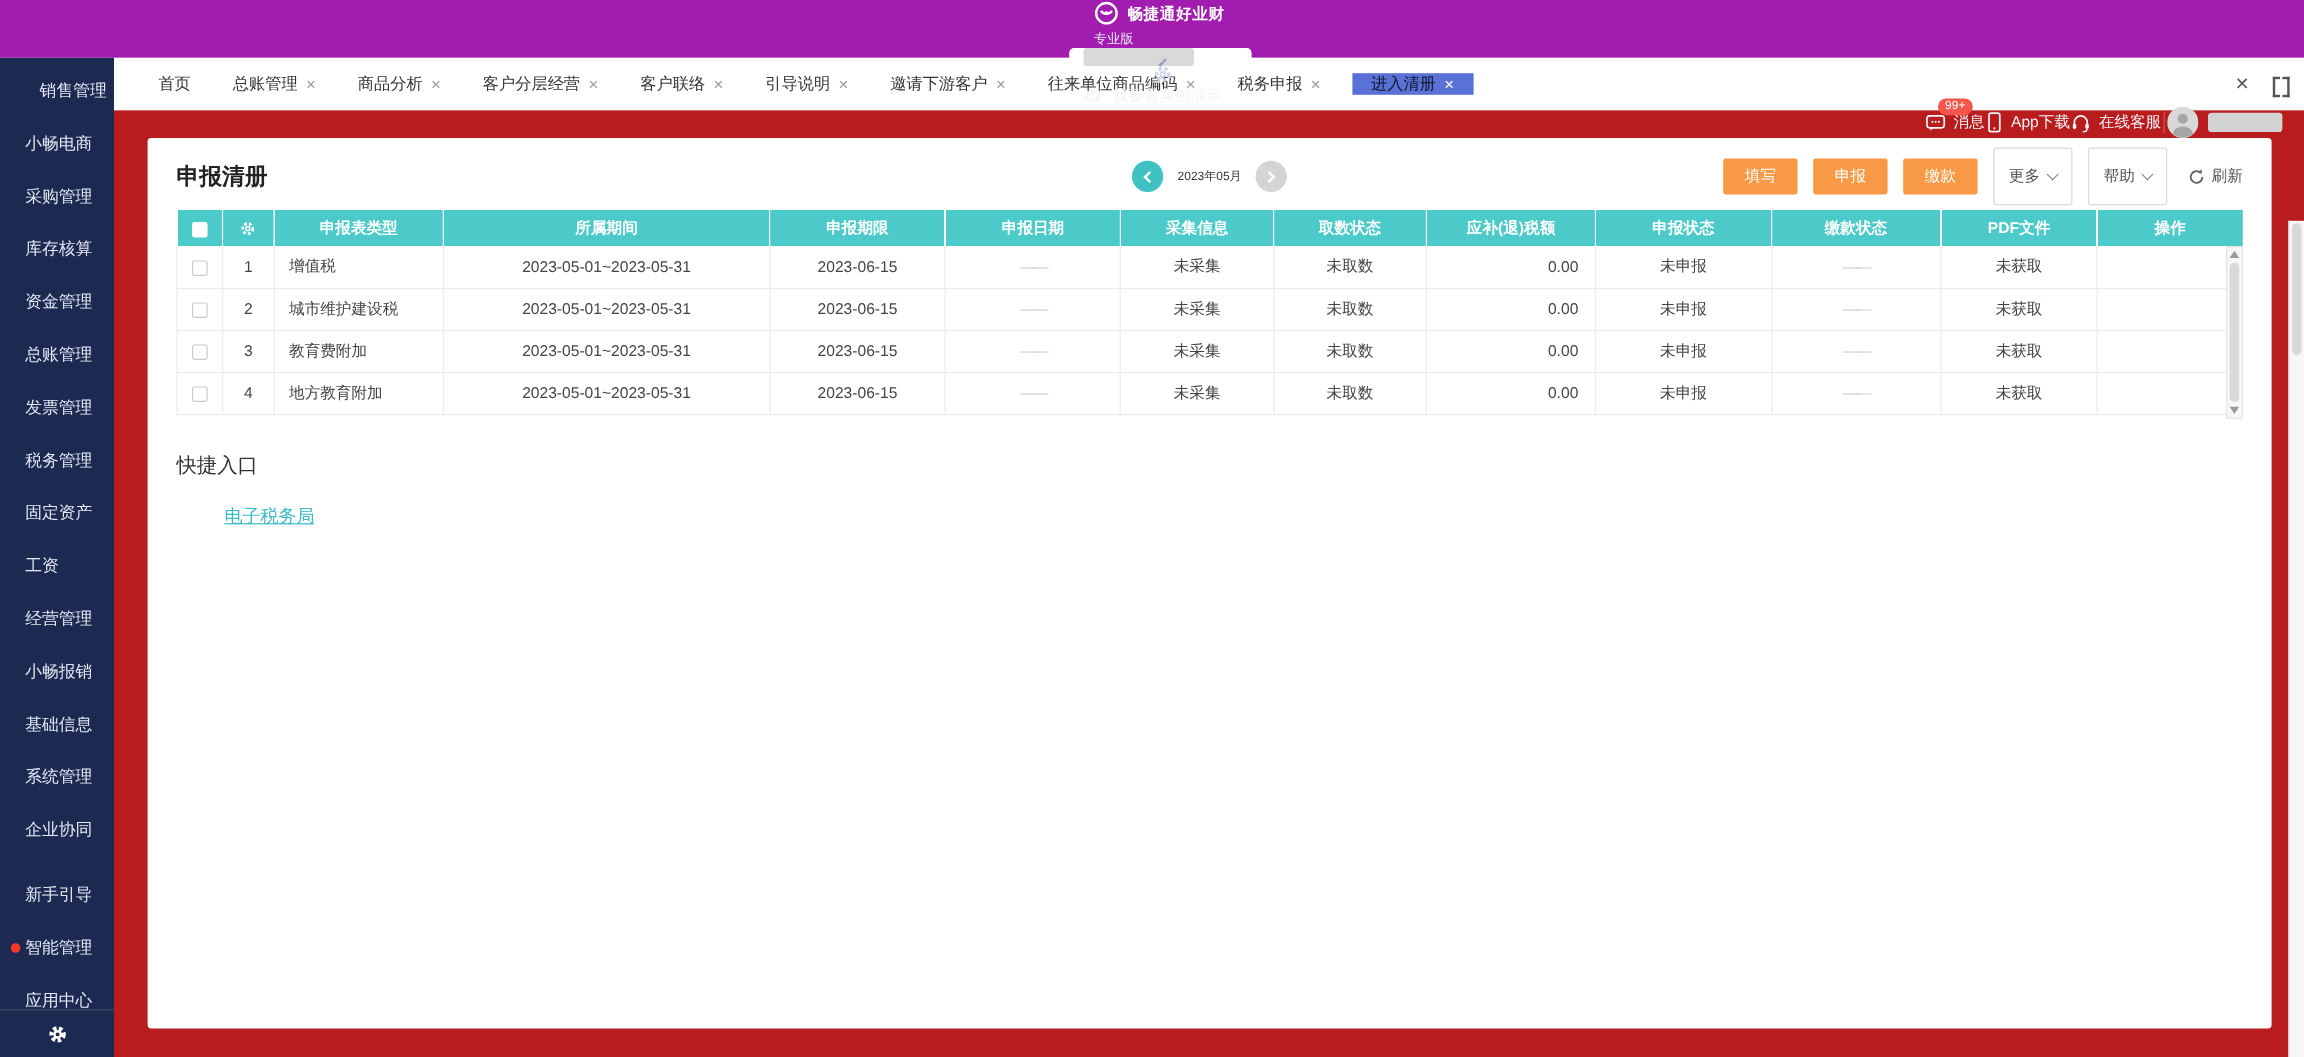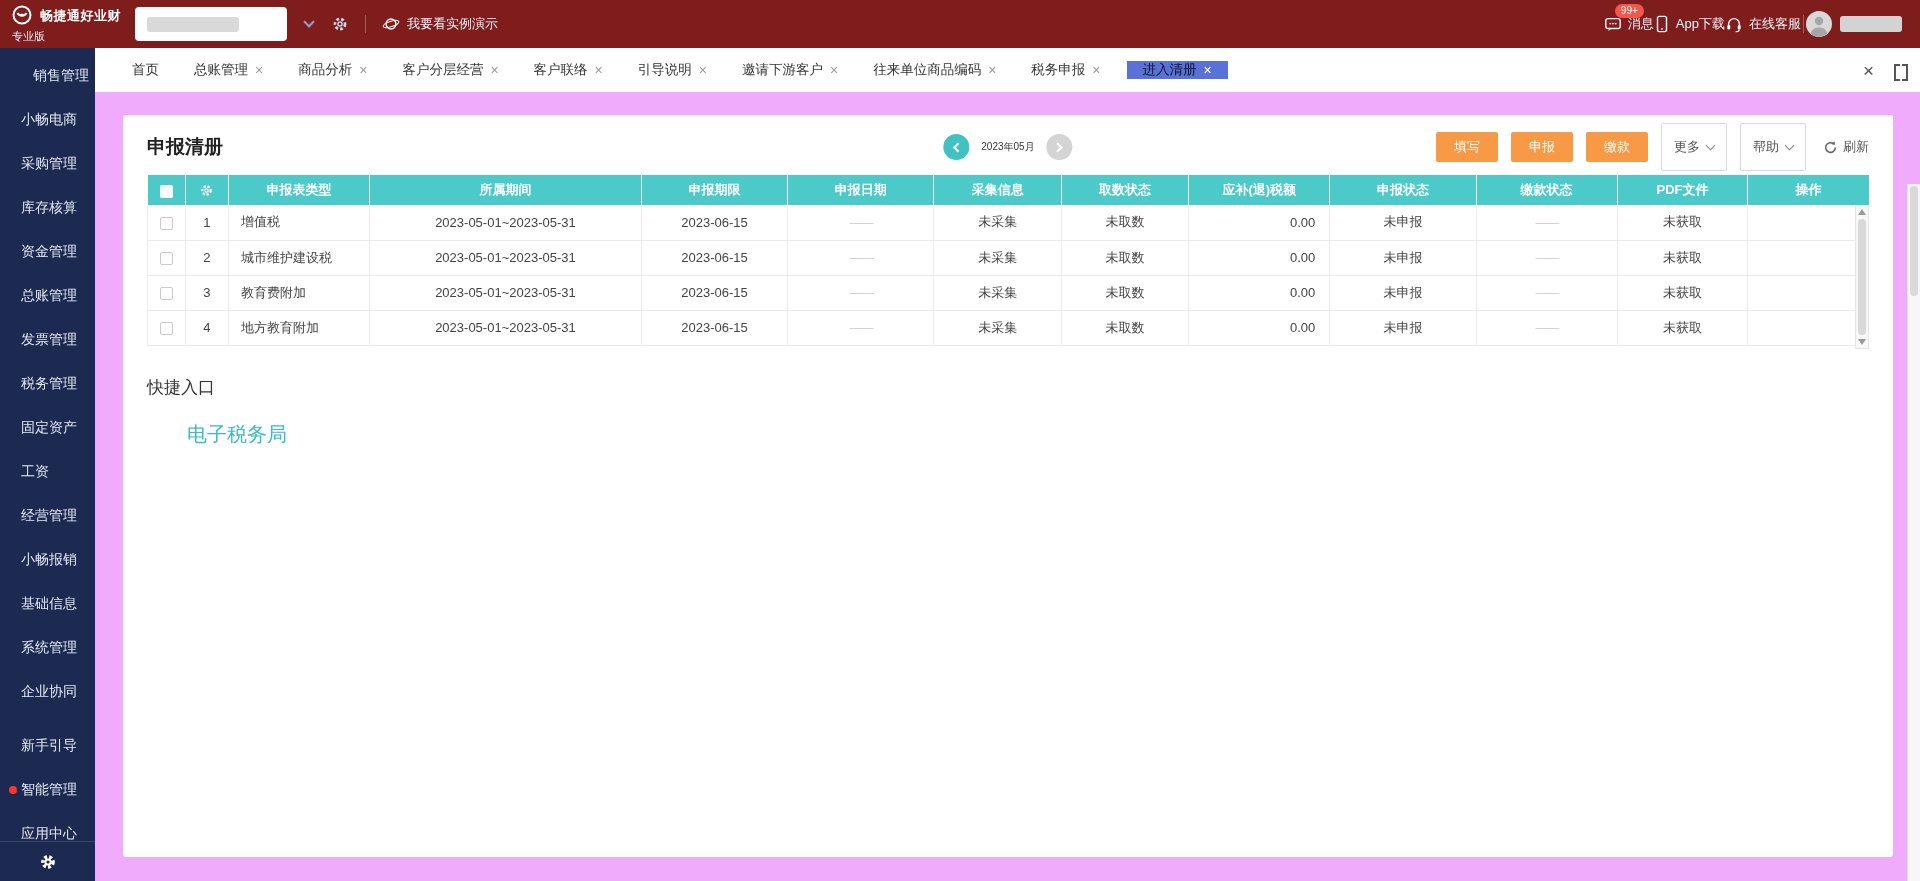--- a/index.html
+++ b/index.html
@@ -1,20 +1,20 @@
 <!DOCTYPE html>
 <html><head>
 <meta charset="utf-8">
 <style>
   * { margin:0; padding:0; box-sizing:border-box; }
   html,body { width:1920px; height:881px; overflow:hidden;
     font-family:"Liberation Sans","DejaVu Sans",sans-serif; background:#e6e6e6; }
 
   
-  .topbar { height:48px; background:#7f1d1d; display:flex; align-items:center; color:#fff; position:relative; z-index:5; }
+  .topbar { height:48px; background:#a21caf; display:flex; align-items:center; color:#fff; position:relative; z-index:5;flex-direction:column; }
   .brand { display:flex; flex-direction:column; justify-content:center; padding-left:10px; min-width:95px; }
   .brand-row { display:flex; align-items:center; gap:6px; }
   .brand-name { font-size:13px; font-weight:bold; letter-spacing:.5px; white-space:nowrap; }
   .brand-edition { font-size:11px; color:#e6eaf6; margin-top:1px; padding-left:2px; }
   .org-pill { width:152px; height:34px; background:#fff; border-radius:4px; margin-left:14px; display:flex; align-items:center; padding-left:12px; cursor:pointer; }
   .redact { background:#d9d9d9; border-radius:3px; }
   .org-redact { width:92px; height:15px; }
   .caret-down { width:8px; height:8px; border-left:2px solid #8fa0cc; border-bottom:2px solid #8fa0cc; transform:rotate(-45deg); margin-left:18px; margin-top:-4px; cursor:pointer; }
   .tb-icon { color:#ccd4e8; display:inline-flex; }
   .tb-divider { width:1px; height:18px; background:rgba(255,255,255,.28); margin:0 16px; }
@@ -46,21 +46,21 @@
   .tab.active .tab-close { color:#fff; }
   .tabbar-tools { position:absolute; right:12px; top:0; bottom:0; display:flex; align-items:center; gap:20px; }
   .win-close { font-size:19px; color:#555; cursor:pointer; line-height:1; }
   .win-close::before { content:"×"; }
   .win-expand { position:relative; width:14px; height:13px; cursor:pointer; }
   .win-expand::before,.win-expand::after { content:""; position:absolute; top:0; width:4px; height:13px; border:2px solid #555; }
   .win-expand::before { left:0; border-right:none; }
   .win-expand::after { right:0; border-left:none; }
 
   
-  .content { height:789px; background:#f0abfc; padding:23px 27px 28px 28px; position:relative; }
+  .content { height:789px; background:#b91c1c; padding:23px 27px 28px 28px; position:relative; }
   .card { background:#fff; height:742px; border-radius:3px; padding:14px 24px 0 24px; position:relative; }
 
   .title-row { display:flex; align-items:center; height:36px; position:relative; margin-bottom:10px; }
   .page-title { font-size:19px; font-weight:bold; color:#222; }
   .date-nav { position:absolute; left:50%; transform:translateX(-50%); display:flex; align-items:center; gap:12px; }
   .nav-circle { width:26px; height:26px; border-radius:50%; display:flex; align-items:center; justify-content:center; cursor:pointer; }
   .nav-prev { background:#41c2c2; }
   .nav-next { background:#d4d4d4; }
   .chev { width:7px; height:7px; border-left:2px solid #fff; border-bottom:2px solid #fff; }
   .chev-l { transform:rotate(45deg); margin-left:3px; }
@@ -90,21 +90,21 @@
   .vscroll { position:absolute; right:0; top:30px; width:14px; height:144px; background:#f7f7f7; border:1px solid #e6e6e6; display:flex; flex-direction:column; align-items:center; justify-content:space-between; padding:3px 0; }
   .arr { width:0; height:0; border-left:4px solid transparent; border-right:4px solid transparent; cursor:pointer; }
   .arr-up { border-bottom:6px solid #999; }
   .arr-down { border-top:6px solid #999; }
   .thumb { flex:1; width:8px; margin:4px 0; background:#d9d9d9; border-radius:4px; cursor:grab; }
 
   
   .quick { margin-top:30px; }
   .quick-title { font-size:17px; color:#333; }
   .quick-links { margin-top:22px; padding-left:40px; }
-  .quick-link { font-size:20px; color:#3bb9c6; cursor:pointer; }
+  .quick-link { font-size:15px; color:#3bb9c6; cursor:pointer;text-decoration:underline; }
 
   .page-scrollbar { position:absolute; right:0; top:92px; bottom:0; width:13px; background:#f7f7f7; border-left:1px solid #e2e2e2; z-index:4; }
   .page-scrollbar .pthumb { position:absolute; top:2px; left:2px; width:8px; height:110px; background:#d9d9d9; border-radius:4px; }
 </style>
 </head>
 <body>
 
 <div class="topbar">
   <div class="brand">
     <div class="brand-row">

